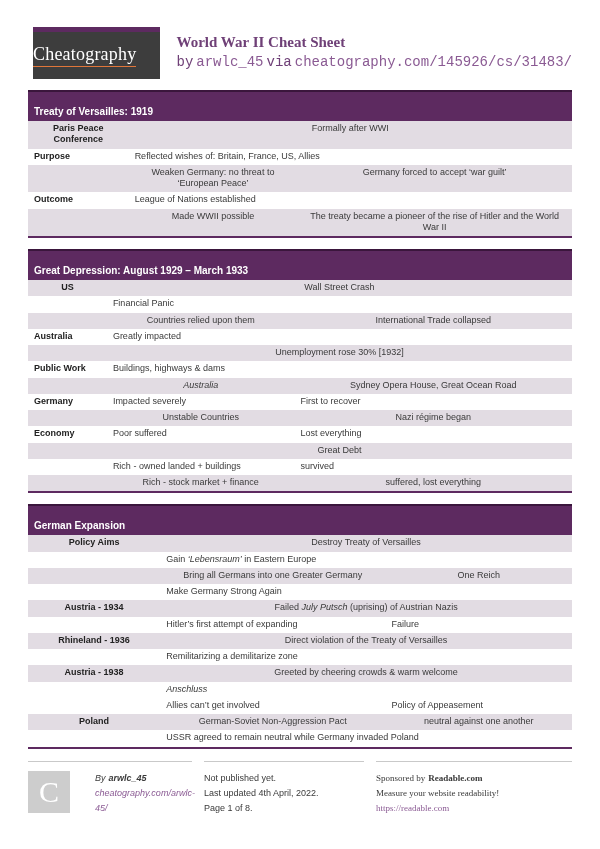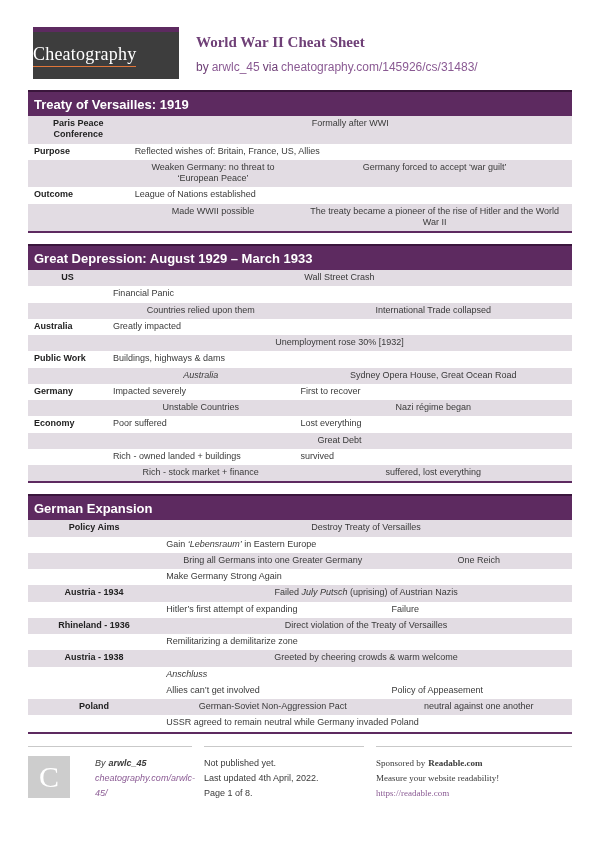--- a/index.html
+++ b/index.html
@@ -21,33 +21,33 @@
     border-top:5px solid var(--accent);
     display:flex; align-items:center; justify-content:flex-start;
   }
   .logo span{
     font-family:"Liberation Serif", serif; color:#fff; font-size:18px;
     border-bottom:1px solid var(--logo-underline); padding-bottom:1px; letter-spacing:.2px;
   }
   .titleblock{margin-left:17px; padding-top:7px;}
   .title{
     font-family:"Liberation Serif", serif; font-weight:bold; font-size:15px;
-    color:var(--title); margin-bottom:9px;
-  }
-  .byline{font-family:Liberation Sans, sans-serif; font-size:12px; color:var(--title);}
+    color:var(--title); margin-bottom:3px;
+  }
+  .byline{font-family:Liberation Mono, monospace; font-size:14px; color:var(--title);}
   .byline span + span{margin-left:3px;}
   
   table{
     width:544px; border-collapse:collapse; table-layout:fixed;
     border-top:2px solid var(--border-top); border-bottom:2px solid var(--accent);
     margin-bottom:11px;
   }
   th{
     background:var(--accent); color:#fff; text-align:left;
-    font-size:13px; font-weight:bold; padding:5px 6px 4px;
+    font-size:10px; font-weight:bold; padding:14px 6px 4px;
   }
   td{
     font-size:9px; line-height:1.25; vertical-align:top;
     padding:2px 6px 3px; color:var(--text);
   }
   td.lbl{font-weight:bold; color:var(--label);}
   tr.shade td{background:var(--shade);text-align:center;}
   
   .footer{display:flex; justify-content:space-between; margin-top:12px;}
   .fcol{border-top:1px solid var(--footer-border); padding-top:9px; font-size:9px; line-height:1.7;}

